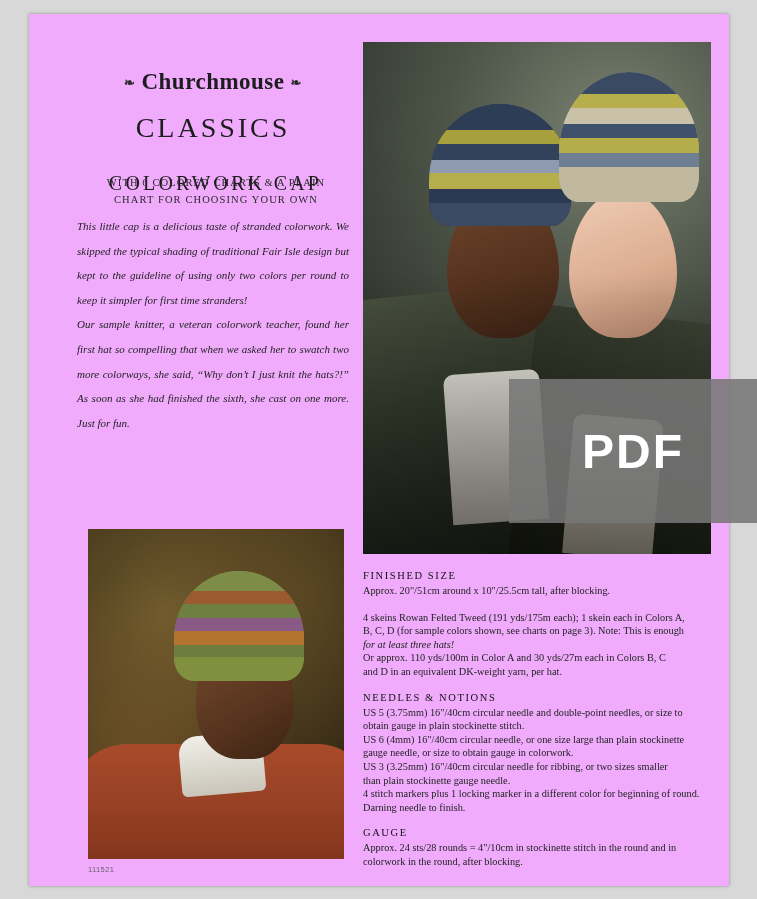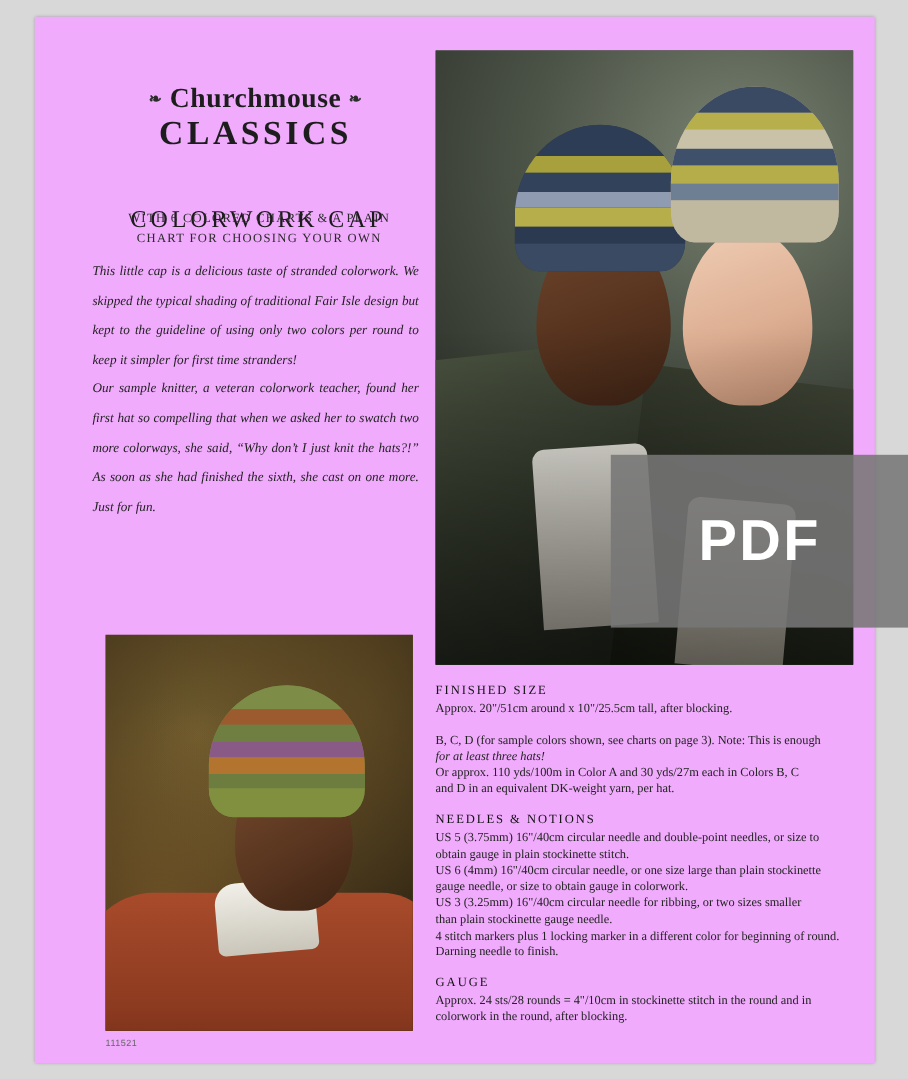--- a/index.html
+++ b/index.html
@@ -36,22 +36,22 @@
     font-family: "Liberation Serif", serif;
     font-size: 23px;
     letter-spacing: 0.5px;
     font-weight: bold;
     white-space: nowrap;
   }
   .logo-line2 {
     font-family: "Liberation Serif", serif;
     font-size: 28px;
     letter-spacing: 3px;
-    font-weight: bold;
-    margin-top: 1px;
+    font-weight: normal;
+    margin-top: 17px;
   }
   .leaf {
     display: inline-block;
     font-size: 13px;
     vertical-align: 2px;
     color: #2b2b2b;
   }
   .leaf.left { margin-right: 6px; }
   .leaf.right { margin-left: 6px; }
 
@@ -391,20 +391,21 @@
 
     <div>
       <div class="sec-head">FINISHED SIZE</div>
       <div class="sec-body">
         <span class="line">Approx. 20"/51cm around x 10"/25.5cm tall, after blocking.</span>
       </div>
     </div>
 
     <div>
       <div class="sec-body">
+        <span class="line">4 skeins Rowan Felted Tweed (191 yds/175m each); 1 skein each in Colors A,</span>
         <span class="line">B, C, D (for sample colors shown, see charts on page 3). Note: This is enough</span>
         <span class="line it">for at least three hats!</span>
         <span class="line">Or approx. 110 yds/100m in Color A and 30 yds/27m each in Colors B, C</span>
         <span class="line">and D in an equivalent DK-weight yarn, per hat.</span>
       </div>
     </div>
 
     <div>
       <div class="sec-head">NEEDLES &amp; NOTIONS</div>
       <div class="sec-body">

